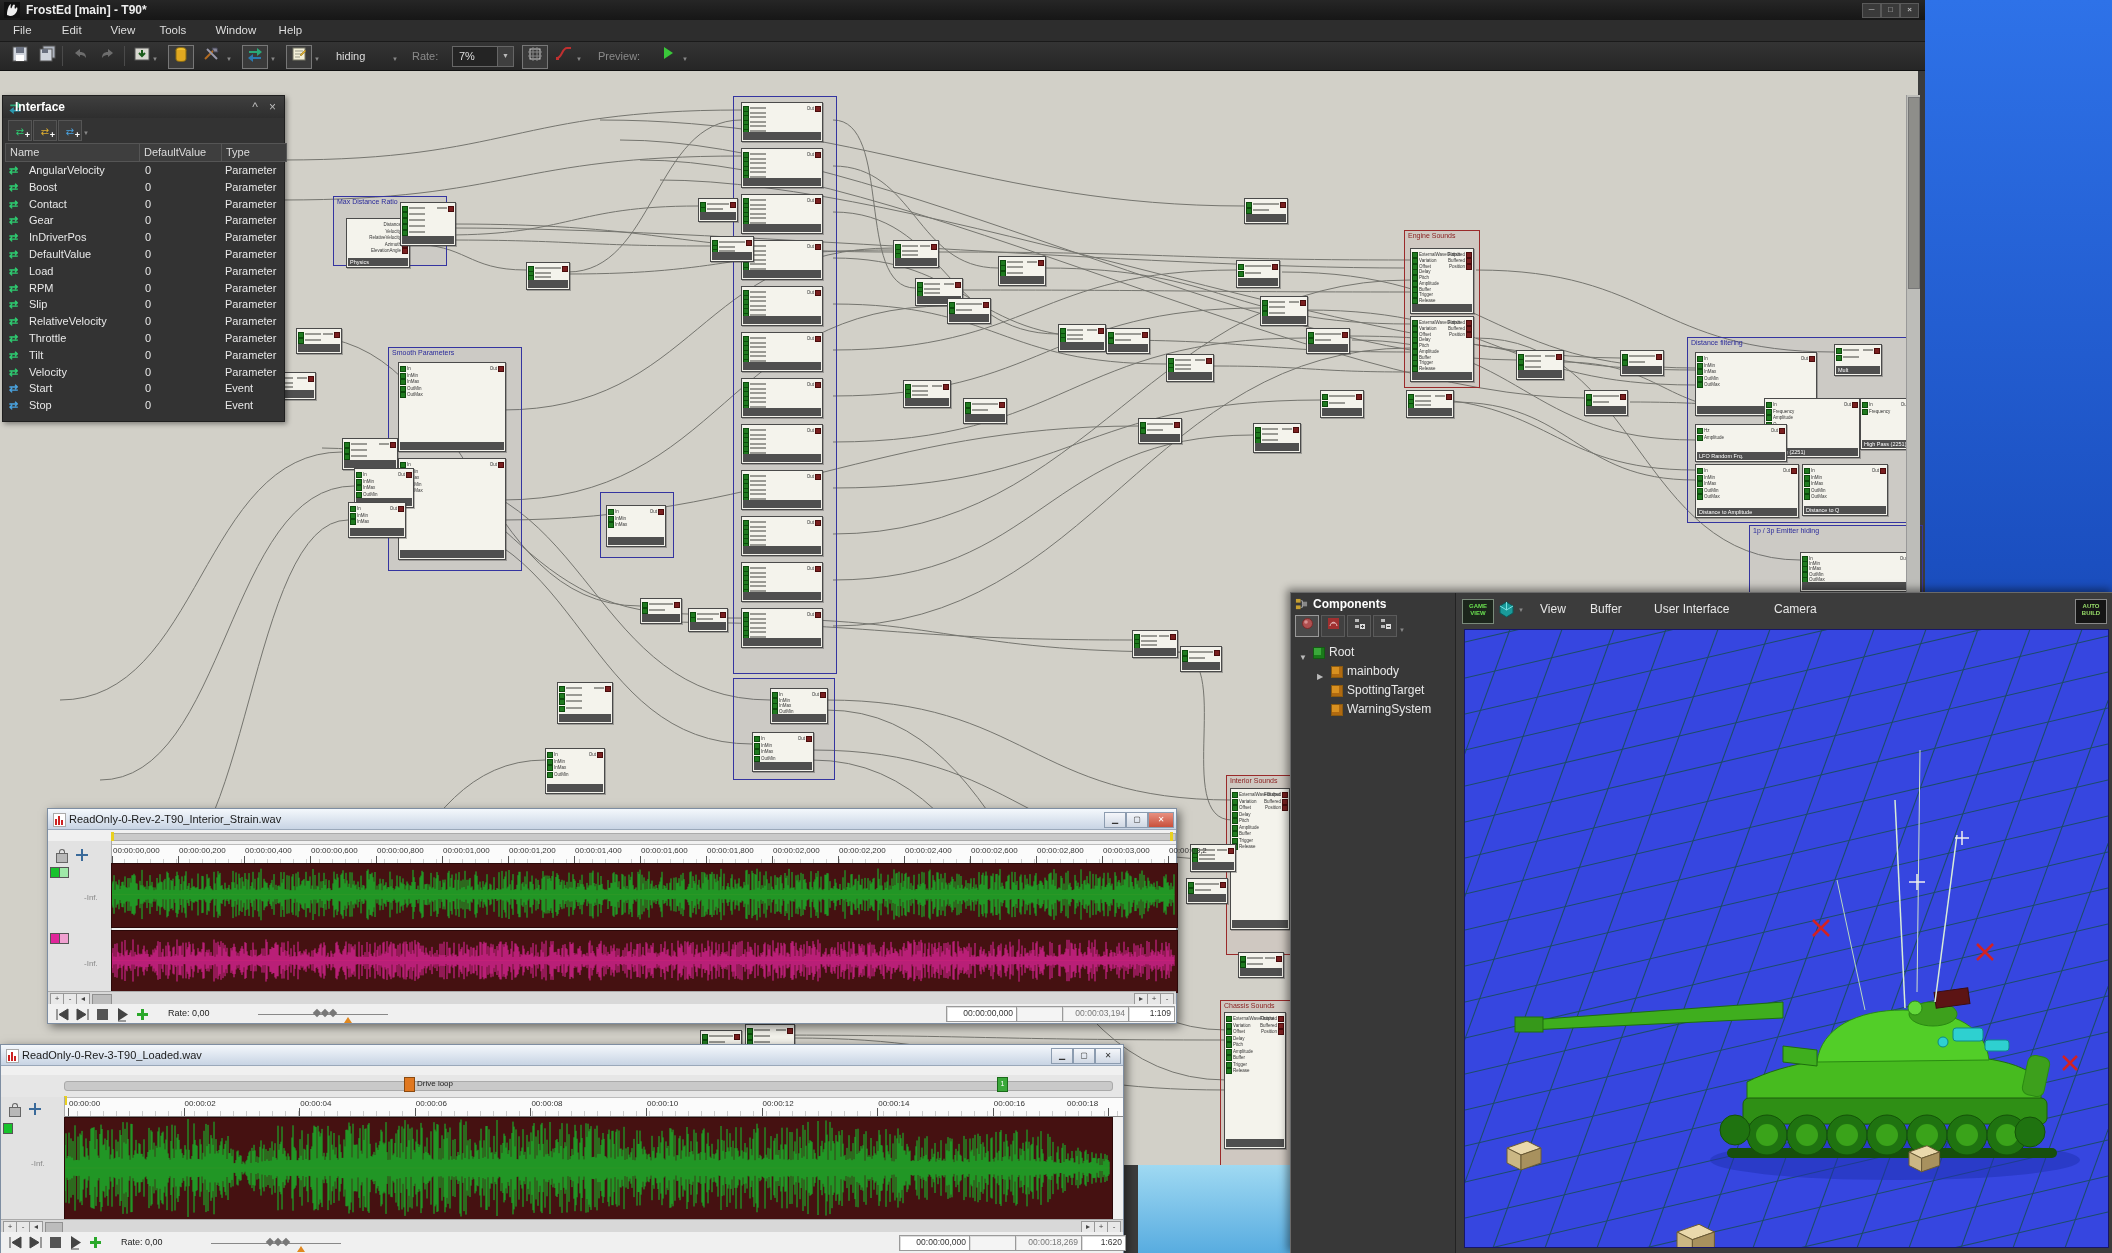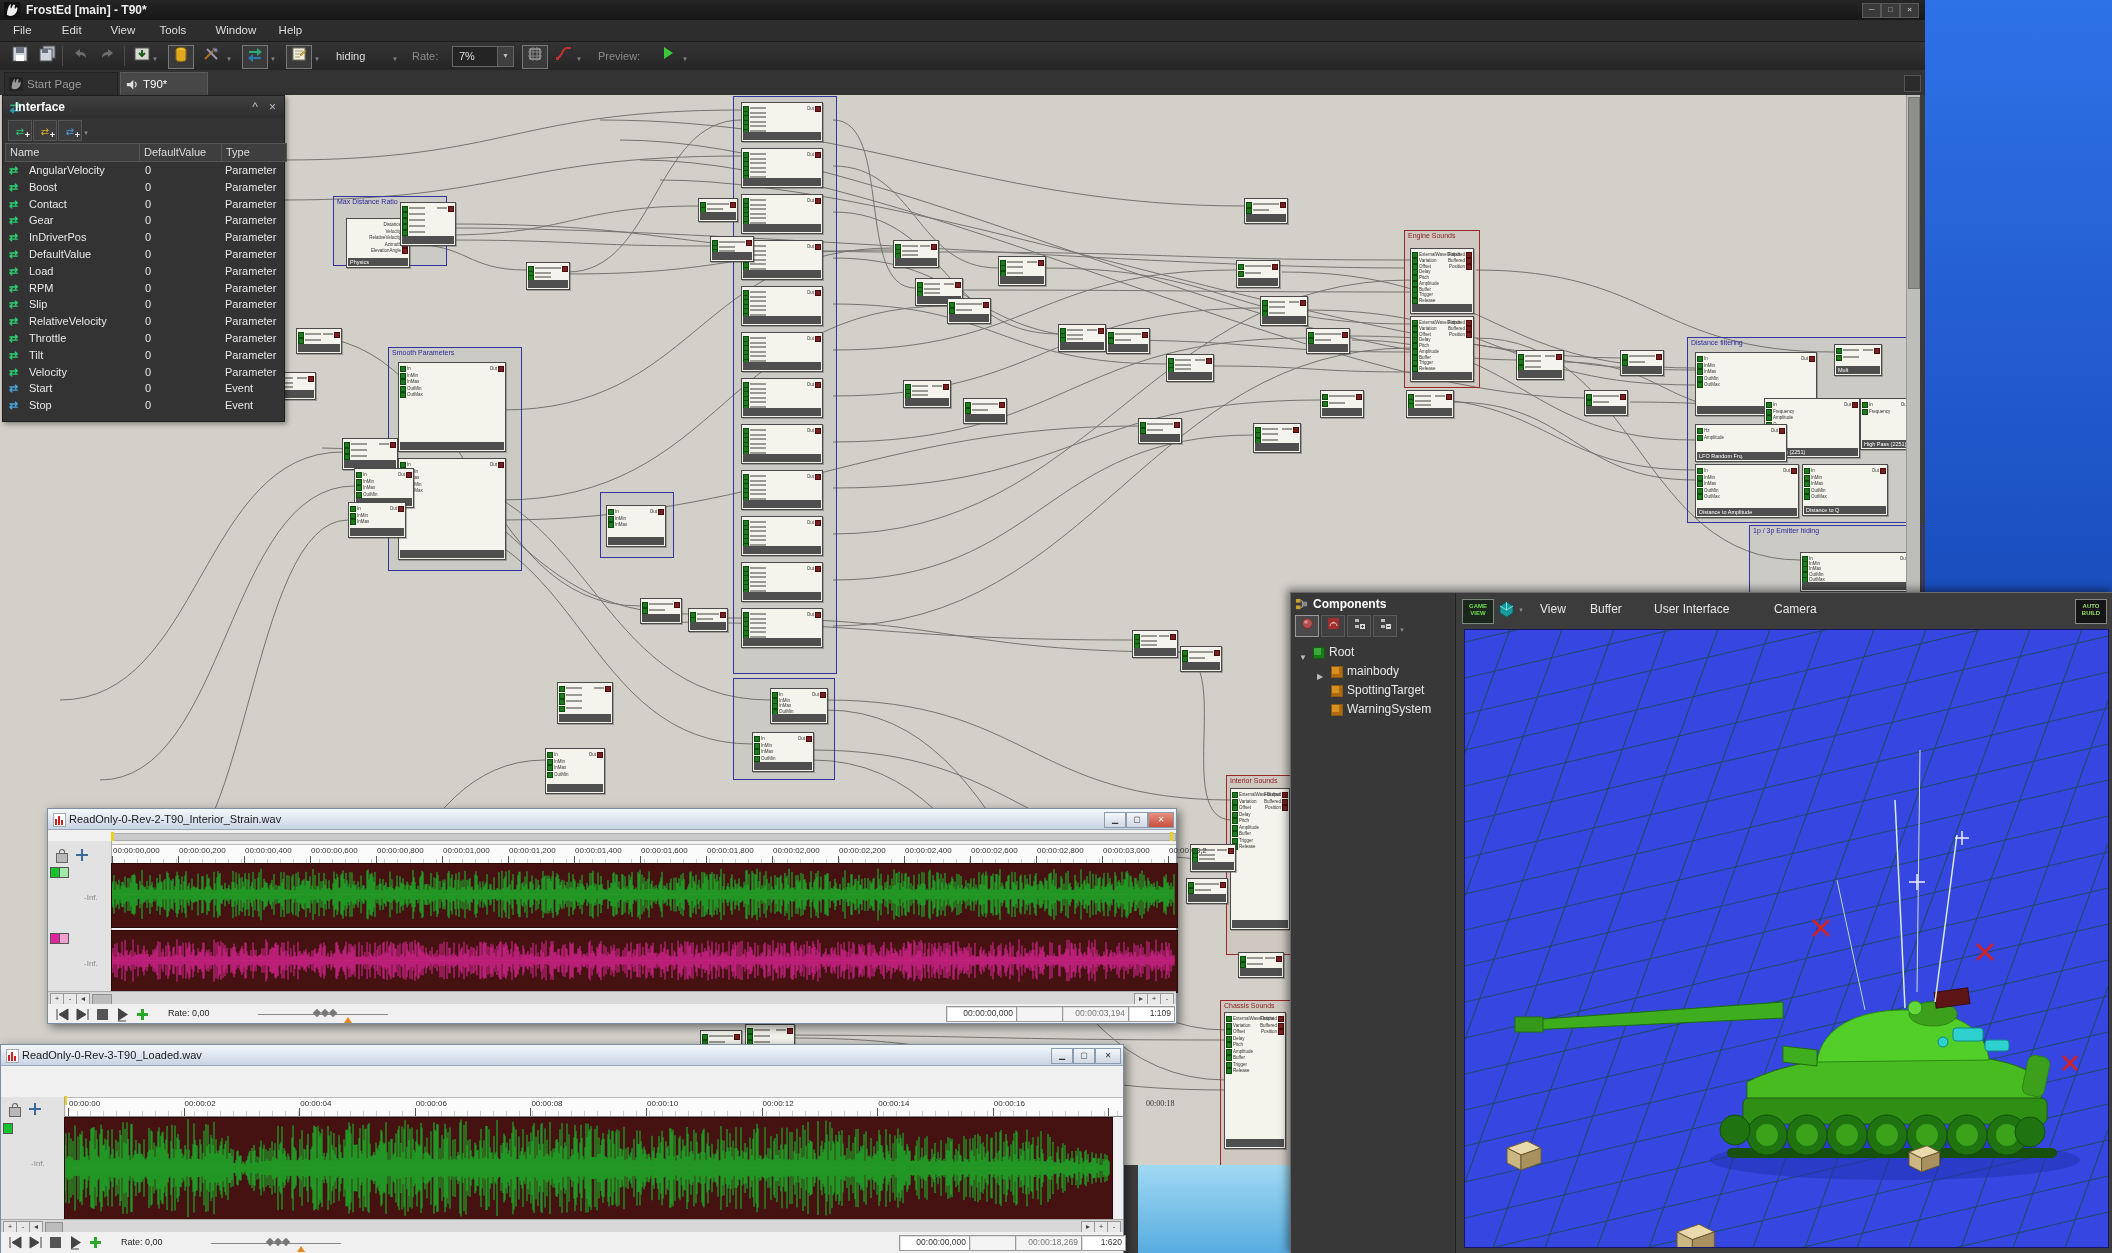--- a/index.html
+++ b/index.html
@@ -1251,37 +1251,20 @@
     <span class="tcaret" style="left:576px">▼</span>
     <span class="tlabel dim" style="left:598px">Preview:</span>
     <div class="tbtn" style="left:656px">
       <svg width="16" height="16" viewBox="0 0 16 16">
           <path d="M4,2 L13,8 L4,14 Z" fill="#3ac83a"></path>
         </svg>
     </div>
     <span class="tcaret" style="left:682px">▼</span>
   </div>
 
-  <div class="abs" id="tabbar" style="z-index:10">
-    <div class="tab inactive" style="left:4px;width:112px">
-      <svg class="abs" style="left:4px;top:4px" width="14" height="14" viewBox="0 0 16 16">
-        <rect width="16" height="16" fill="#222"></rect>
-          <path d="M3,13 C3,7 5,3 7,2 C6,6 7,8 8,5 C9,2 10,2 11,3 C10,6 11,8 12,6 C13,4 14,6 13,9 C12,12 9,14 6,14 Z" fill="#999"></path>
-      </svg>
-      <span class="lbl">Start Page</span>
-    </div>
-    <div class="tab active" style="left:120px;width:86px">
-      <svg class="abs" style="left:5px;top:5px" width="13" height="13" viewBox="0 0 16 16">
-        <path d="M1,6 L5,6 L9,2 L9,14 L5,10 L1,10 Z" fill="#ddd"></path>
-          <path d="M11,5 C13,6.5 13,9.5 11,11" stroke="#ddd" fill="none" stroke-width="1.5"></path>
-      </svg>
-      <span class="lbl">T90*</span>
-    </div>
-    <div class="abs" style="left:1904px;top:5px;width:15px;height:15px;background:#2a2a2a;border:1px solid #555"></div>
-  </div>
 
   <div class="abs" id="interface-panel">
     <div id="if-header">
       <svg class="abs" style="left:5px;top:4px" width="15" height="14" viewBox="0 0 16 16">
         <path d="M2,5 L10,5 L10,2 L15,6 L10,10 L10,7 L2,7 Z" fill="#2aa878"></path>
           <path d="M14,11 L6,11 L6,8 L1,12 L6,16 L6,13 L14,13 Z" fill="#2a9ab0"></path>
       </svg>
       <span class="abs" style="left:12px">Interface</span>
       <span class="abs" style="right:26px;color:#bbb;font-weight:normal">^</span>
       <span class="abs" style="right:8px;color:#bbb;font-weight:normal">×</span>
@@ -1502,40 +1485,46 @@
       <div class="wave-ic">
           <i style="left:1px;height:6px"></i>
           <i style="left:4px;height:9px"></i>
           <i style="left:7px;height:5px"></i>
         </div>
       <span style="margin-left:21px">ReadOnly-0-Rev-3-T90_Loaded.wav</span>
       <span class="awbtn" style="right:50px">▁</span>
       <span class="awbtn" style="right:28px">▢</span>
       <span class="awbtn" style="right:2px;width:24px">✕</span>
     </div>
+    <div class="abs" style="left:0;top:30px;width:1122px;height:22px;background:#e6e6e6">
+      <div class="abs" style="left:63px;top:6px;width:1047px;height:8px;background:#c9c9c9;border:1px solid #aaa;border-radius:3px"></div>
+      <div class="abs" style="left:403px;top:2px;width:9px;height:13px;background:#e07820;border:1px solid #8a4a10"></div>
+      <span class="mk" style="left:416px;top:4px">Drive loop</span>
+      <div class="abs" style="left:996px;top:2px;width:9px;height:13px;background:#3aa83a;border:1px solid #1a6a1a;color:#fff;font-size:7px;text-align:center;line-height:12px">1</div>
+    </div>
     <div class="ruler" id="ruler2" style="left:63px;top:52px;width:1059px;height:18px">
         <span class="rlabel" style="left: 5px;">00:00:00</span>
         <i class="rtick" style="left: 4px;"></i>
         <span class="rlabel" style="left: 120.6px;">00:00:02</span>
         <i class="rtick" style="left: 119.6px;"></i>
         <span class="rlabel" style="left: 236.2px;">00:00:04</span>
         <i class="rtick" style="left: 235.2px;"></i>
         <span class="rlabel" style="left: 351.8px;">00:00:06</span>
         <i class="rtick" style="left: 350.8px;"></i>
         <span class="rlabel" style="left: 467.4px;">00:00:08</span>
         <i class="rtick" style="left: 466.4px;"></i>
         <span class="rlabel" style="left: 583px;">00:00:10</span>
         <i class="rtick" style="left: 582px;"></i>
         <span class="rlabel" style="left: 698.6px;">00:00:12</span>
         <i class="rtick" style="left: 697.6px;"></i>
         <span class="rlabel" style="left: 814.2px;">00:00:14</span>
         <i class="rtick" style="left: 813.2px;"></i>
         <span class="rlabel" style="left: 929.8px;">00:00:16</span>
         <i class="rtick" style="left: 928.8px;"></i>
-        <span class="rlabel" style="left: 1082px; font-family: Liberation Serif, serif;">00:00:18</span>
+        <span class="rlabel" style="left: 1003px;">00:00:18</span>
         <i class="rtick" style="left: 1044.4px;"></i>
       </div>
     <div class="abs" style="left:63px;top:51px;width:3px;height:9px;background:#e8d020"></div>
     <div class="gutter" style="left:0;top:52px;width:63px;height:122px">
       <div class="lockic" style="left:8px;top:10px"></div>
       <div class="crossic" style="left:28px;top:6px"></div>
       <div class="chtag" style="left:2px;top:26px;background:#17c32c"></div>
       <span class="inf" style="left:30px;top:62px">-Inf.</span>
     </div>
     <div class="wavebox" style="left:63px;top:72px;width:1047px;height:102px"><svg id="wv2" width="1045" height="100">

